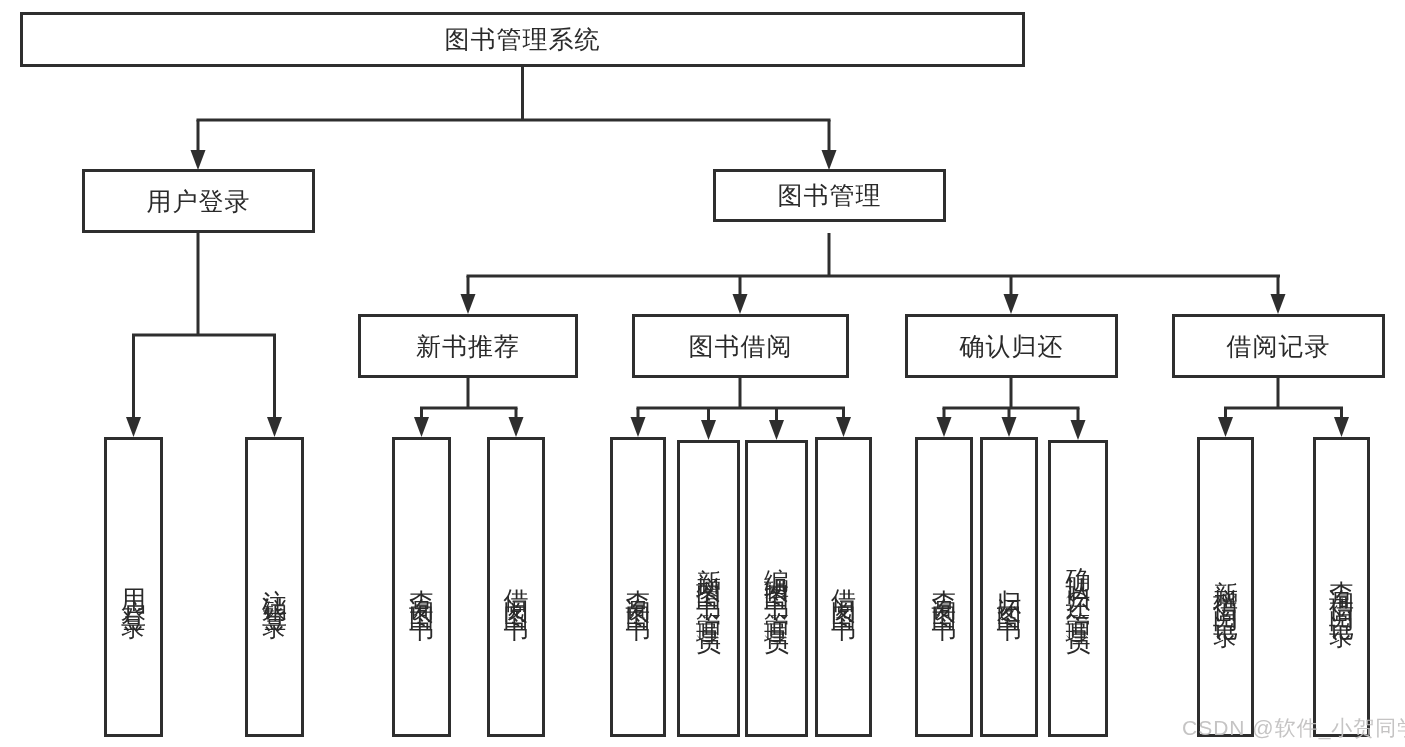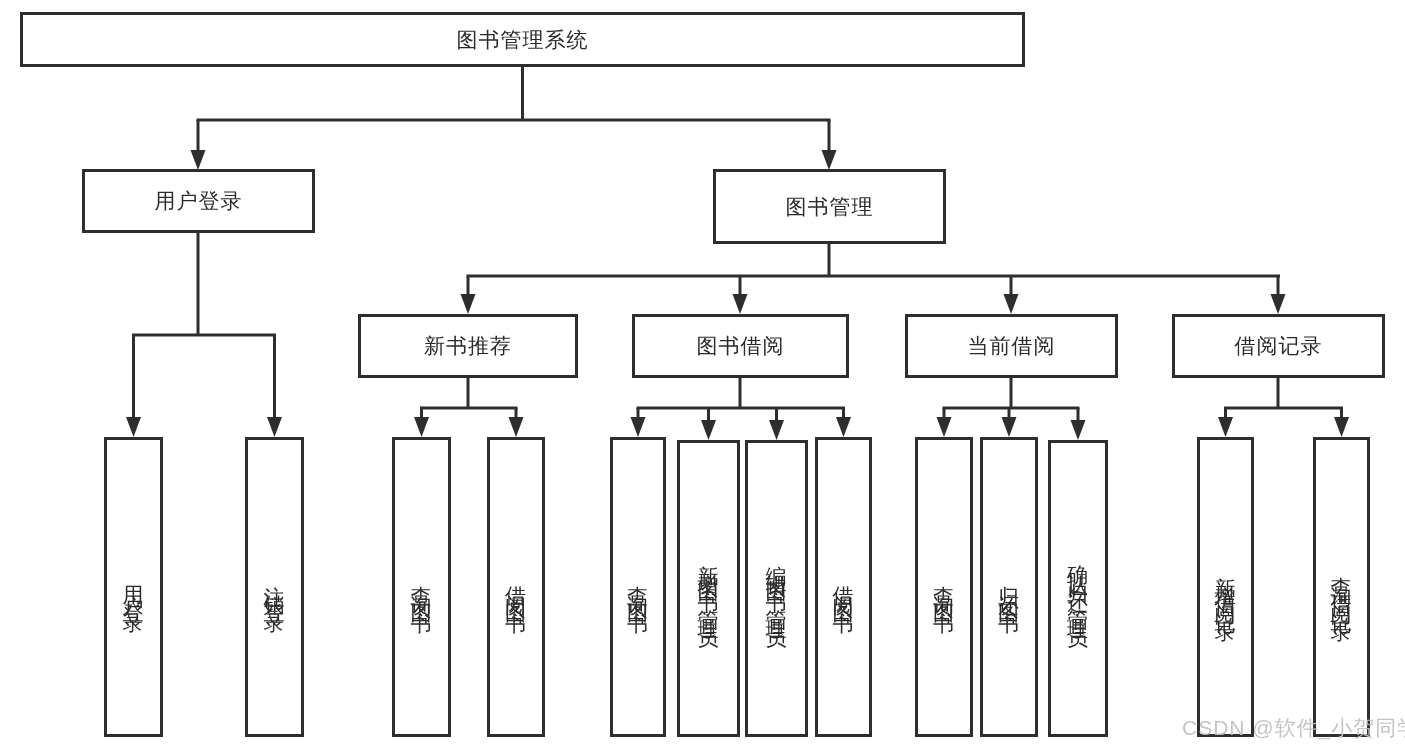--- a/index.html
+++ b/index.html
@@ -11,21 +11,21 @@
     color:#2a2a2a;
     overflow:hidden;
   }
   #connector-layer{position:absolute;left:0;top:0;width:1405px;height:747px;}
   .node{
     position:absolute;
     box-sizing:border-box;
     border:3px solid #2e2e2e;
     background:#ffffff;
     display:flex;align-items:center;justify-content:center;
-    font-size:21px;
+    font-size:25px;
     letter-spacing:1px;
     color:#2a2a2a;
   }
   .node-h span{white-space:nowrap;}
   .node-v span{
     writing-mode:vertical-rl;
     text-orientation:mixed;
     letter-spacing:9px;
     line-height:1;
     white-space:nowrap;
@@ -124,32 +124,32 @@
     </g>
   </svg>
 
   <div class="node node-h" style="left:20px;top:12px;width:1005px;height:55px;">
     <span>图书管理系统</span>
   </div>
 
   <div class="node node-h" style="left:82px;top:169px;width:233px;height:64px;">
     <span>用户登录</span>
   </div>
-  <div class="node node-h" style="left:713px;top:169px;width:233px;height:75px;">
+  <div class="node node-h" style="left:713px;top:169px;width:233px;height:53px;">
     <span>图书管理</span>
   </div>
 
   <div class="node node-h" style="left:358px;top:314px;width:220px;height:64px;">
     <span>新书推荐</span>
   </div>
   <div class="node node-h" style="left:632px;top:314px;width:217px;height:64px;">
     <span>图书借阅</span>
   </div>
   <div class="node node-h" style="left:905px;top:314px;width:213px;height:64px;">
-    <span>当前借阅</span>
+    <span>确认归还</span>
   </div>
   <div class="node node-h" style="left:1172px;top:314px;width:213px;height:64px;text-align:center;">
     <span>借阅记录</span>
   </div>
 
   <div class="node node-v" style="left:104px;top:437px;width:59px;height:300px;">
     <span>用户登录</span>
   </div>
   <div class="node node-v" style="left:245px;top:437px;width:59px;height:300px;">
     <span>注销登录</span>

